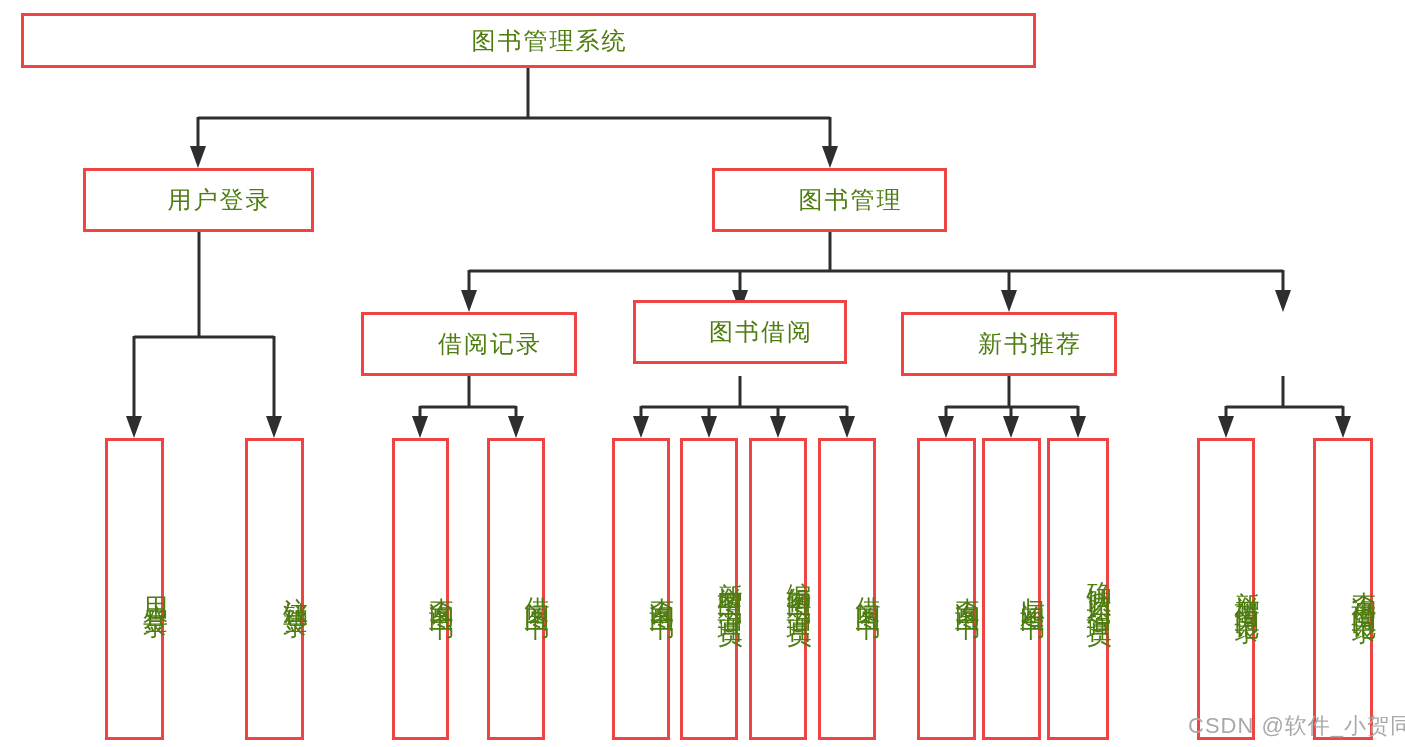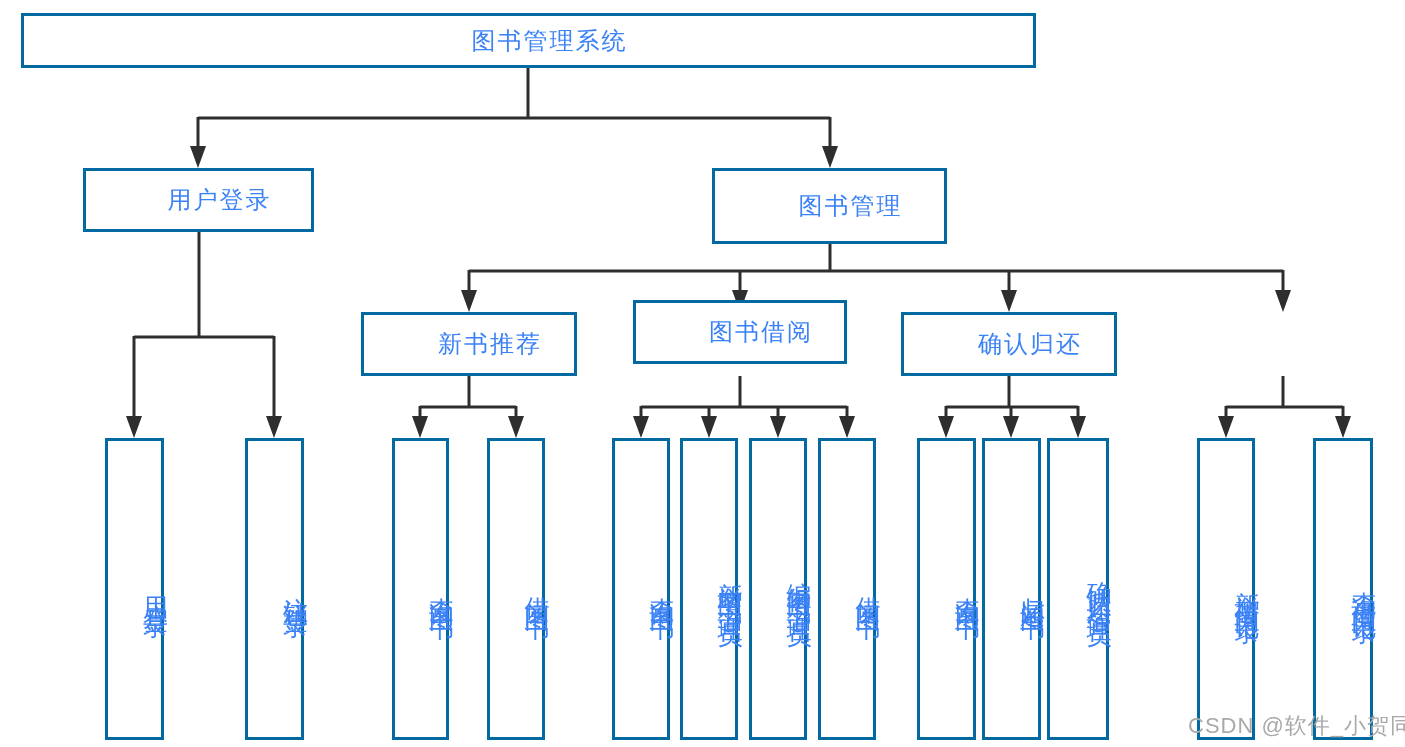--- a/index.html
+++ b/index.html
@@ -4,22 +4,22 @@
 <style>
   html,body { margin:0; padding:0; background:#ffffff; }
   .canvas {
     position:relative; width:1405px; height:747px; background:#ffffff;
     overflow:hidden; font-family:"Liberation Sans", sans-serif;
   }
   .wires { position:absolute; left:0; top:0; z-index:1; }
   .wires line { stroke:#2e2e2e; stroke-width:3; }
   .wires polygon { fill:#2e2e2e; stroke:none; }
   .node {
-    position:absolute; box-sizing:border-box; border:3px solid #0369a1;
-    background:#ffffff; color:#3b82f6; z-index:2;
+    position:absolute; box-sizing:border-box; border:3px solid #ef4444;
+    background:#ffffff; color:#4d7c0f; z-index:2;
     display:flex; align-items:center; justify-content:center;
     text-align:center; line-height:1;padding-left:42px;
   }
   .h { font-size:24px; letter-spacing:2px; }
   .v { writing-mode:vertical-rl; font-size:25px; letter-spacing:6px; }
   .watermark {
     position:absolute; left:1188px; top:711px; z-index:3;
     font-size:22px; color:#a9a9a9; letter-spacing:1px; white-space:nowrap;
   }
 </style>
@@ -100,25 +100,25 @@
       <line x1="1226" y1="406" x2="1226" y2="424"></line>
       <polygon points="1218,416 1234,416 1226,438"></polygon>
       <line x1="1343" y1="406" x2="1343" y2="424"></line>
       <polygon points="1335,416 1351,416 1343,438"></polygon>
     </g>
   </svg>
 
   <div class="node h" style="left:21px;top:13px;width:1015px;height:55px">图书管理系统</div>
 
   <div class="node h" style="left:83px;top:168px;width:231px;height:64px">用户登录</div>
-  <div class="node h" style="left:712px;top:168px;width:235px;height:76px">图书管理</div>
+  <div class="node h" style="left:712px;top:168px;width:235px;height:64px">图书管理</div>
 
-  <div class="node h" style="left:361px;top:312px;width:216px;height:64px">新书推荐</div>
+  <div class="node h" style="left:361px;top:312px;width:216px;height:64px">借阅记录</div>
   <div class="node h" style="left:633px;top:300px;width:214px;height:64px">图书借阅</div>
-  <div class="node h" style="left:901px;top:312px;width:216px;height:64px">确认归还</div>
+  <div class="node h" style="left:901px;top:312px;width:216px;height:64px">新书推荐</div>
 
   <div class="node v" style="left:105px;top:438px;width:59px;height:302px">用户登录</div>
   <div class="node v" style="left:245px;top:438px;width:59px;height:302px">注销登录</div>
 
   <div class="node v" style="left:392px;top:438px;width:57px;height:302px">查询图书</div>
   <div class="node v" style="left:487px;top:438px;width:58px;height:302px">借阅图书</div>
 
   <div class="node v" style="left:612px;top:438px;width:58px;height:302px">查询图书</div>
   <div class="node v" style="left:680px;top:438px;width:58px;height:302px">新增图书（管理员）</div>
   <div class="node v" style="left:749px;top:438px;width:58px;height:302px">编辑图书（管理员）</div>

